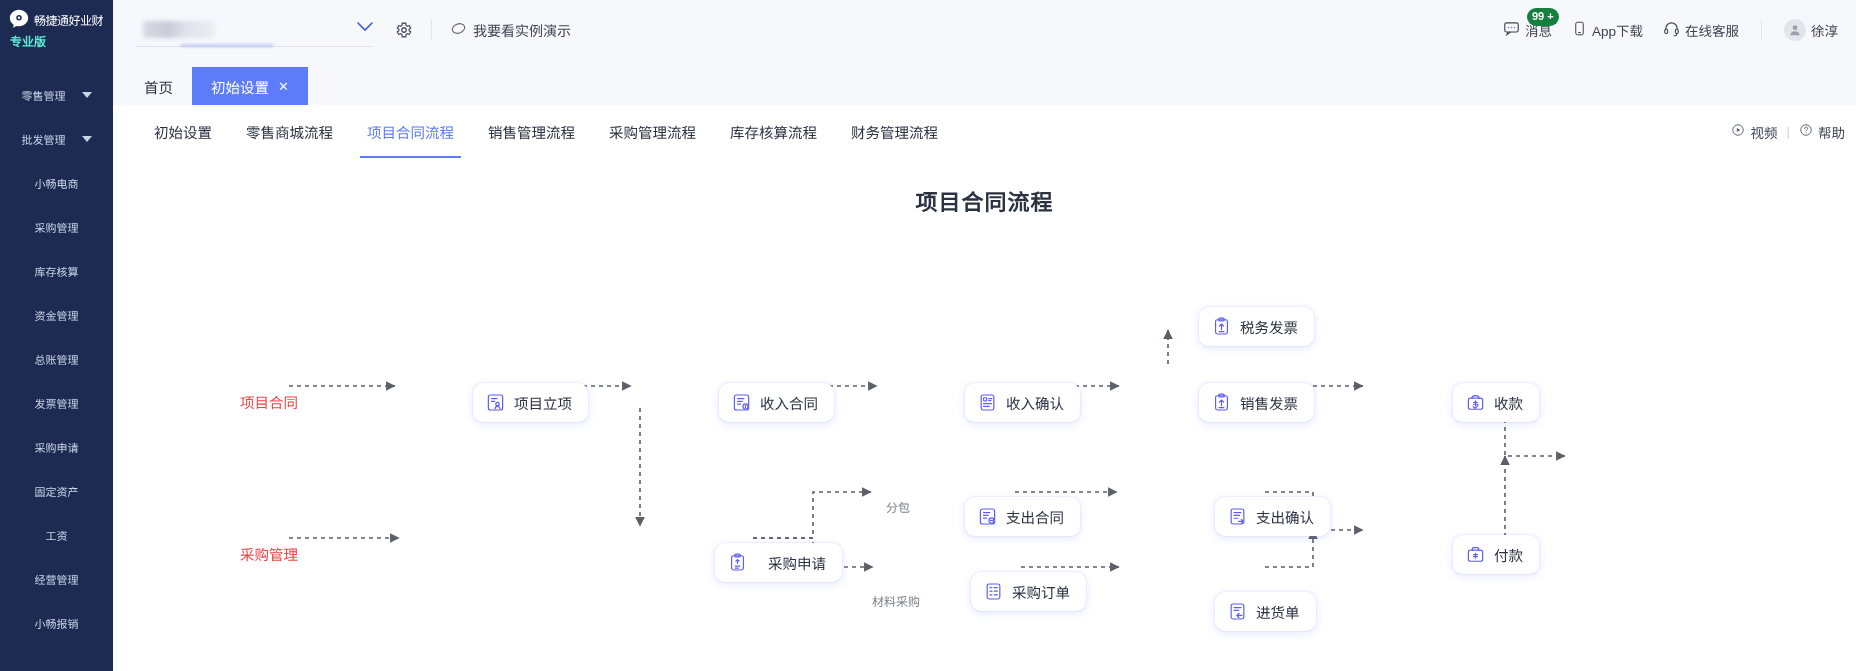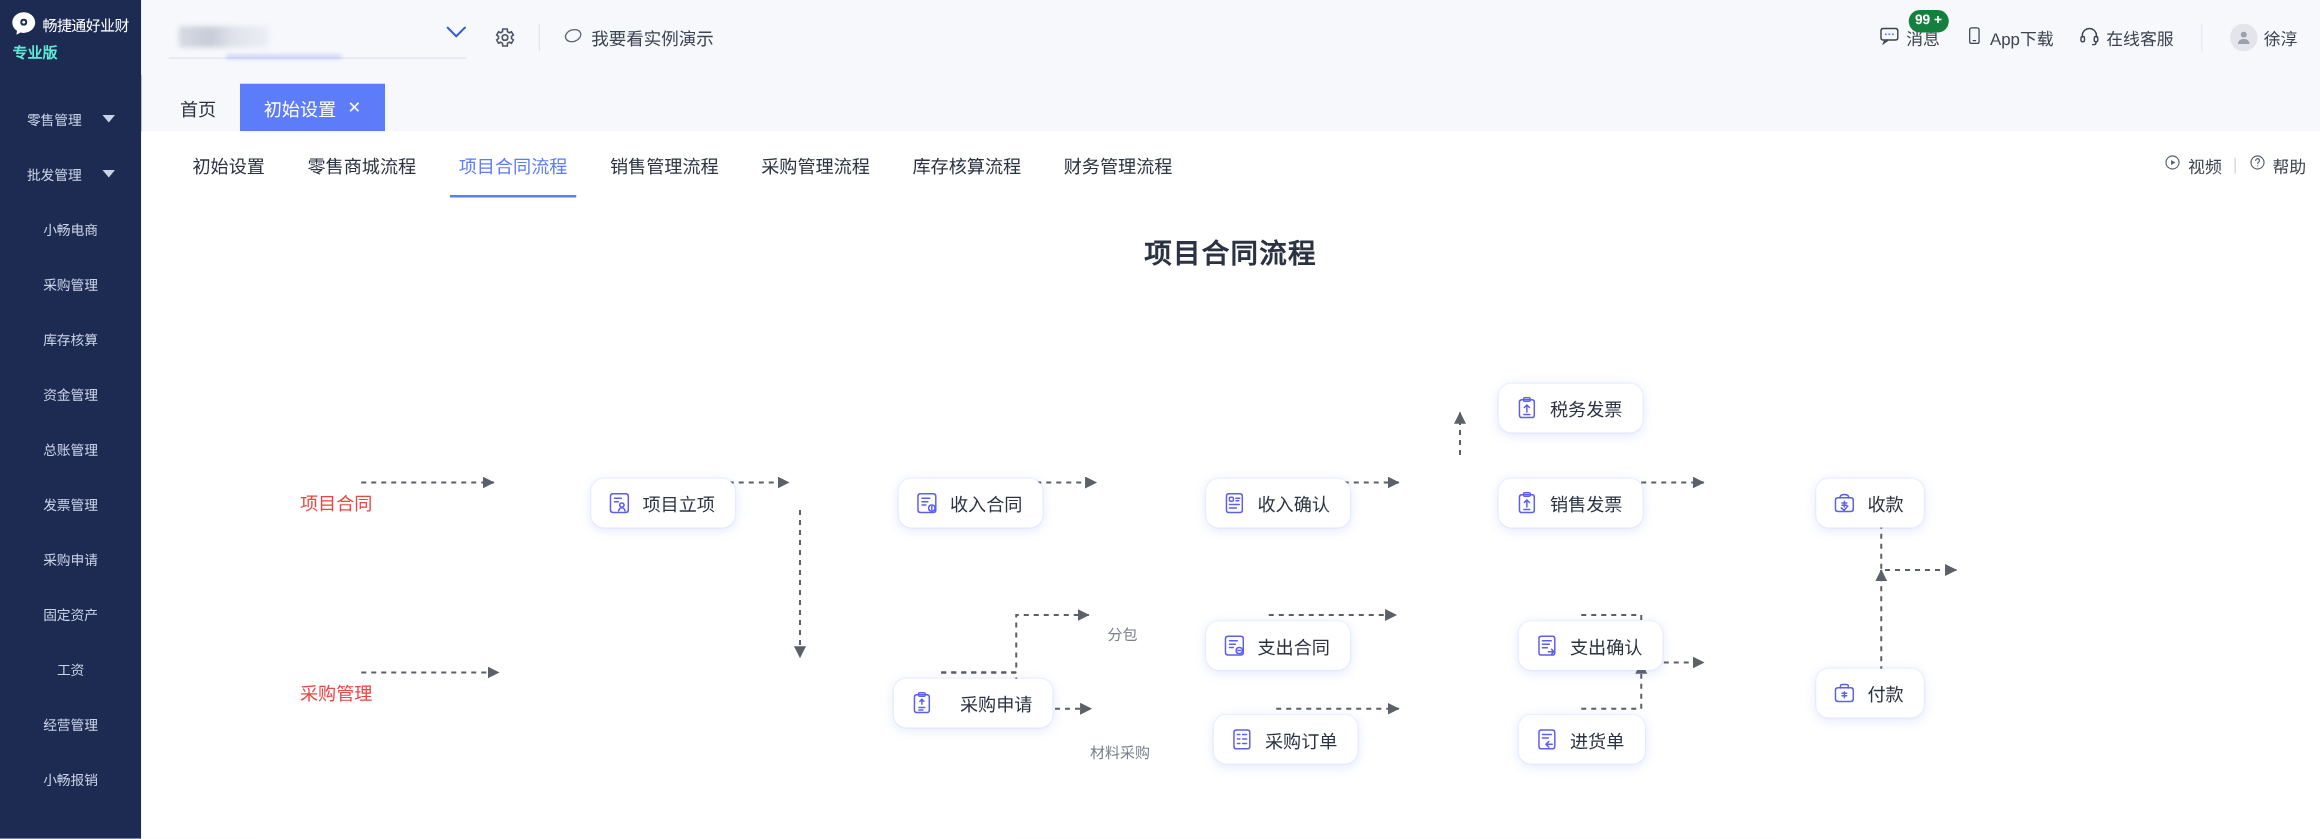--- a/index.html
+++ b/index.html
@@ -439,21 +439,21 @@
             </svg>
             <span>支出确认</span>
           </div>
           <div class="node" style="left: 858px; top: 346px;">
             <svg class="ic" viewBox="0 0 24 24" fill="none" stroke="#5d5fef" stroke-width="1.5">
               <rect x="4" y="2.5" width="16" height="19" rx="2.4"></rect>
               <path d="M7.5 7h2.5M7.5 11.6h2.5M7.5 16.2h2.5M12.8 7h4M12.8 11.6h4M12.8 16.2h4" stroke-linecap="round"></path>
             </svg>
             <span>采购订单</span>
           </div>
-          <div class="node" style="left: 1102px; top: 346px;">
+          <div class="node" style="left: 1102px; top: 366px;">
             <svg class="ic" viewBox="0 0 24 24" fill="none" stroke="#5d5fef" stroke-width="1.5">
               <rect x="4" y="2.5" width="16" height="19" rx="2.4"></rect>
               <path d="M7.5 7h9M7.5 10.6h6" stroke-linecap="round"></path>
               <path d="M17.5 17h-6M14 14.2L11 17l3 2.8" stroke-linecap="round" stroke-linejoin="round"></path>
             </svg>
             <span>进货单</span>
           </div>
           <div class="node" style="left: 1340px; top: 309px;">
             <svg class="ic" viewBox="0 0 24 24" fill="none" stroke="#5d5fef" stroke-width="1.5">
               <rect x="3" y="6.5" width="18" height="14" rx="2.6"></rect>

